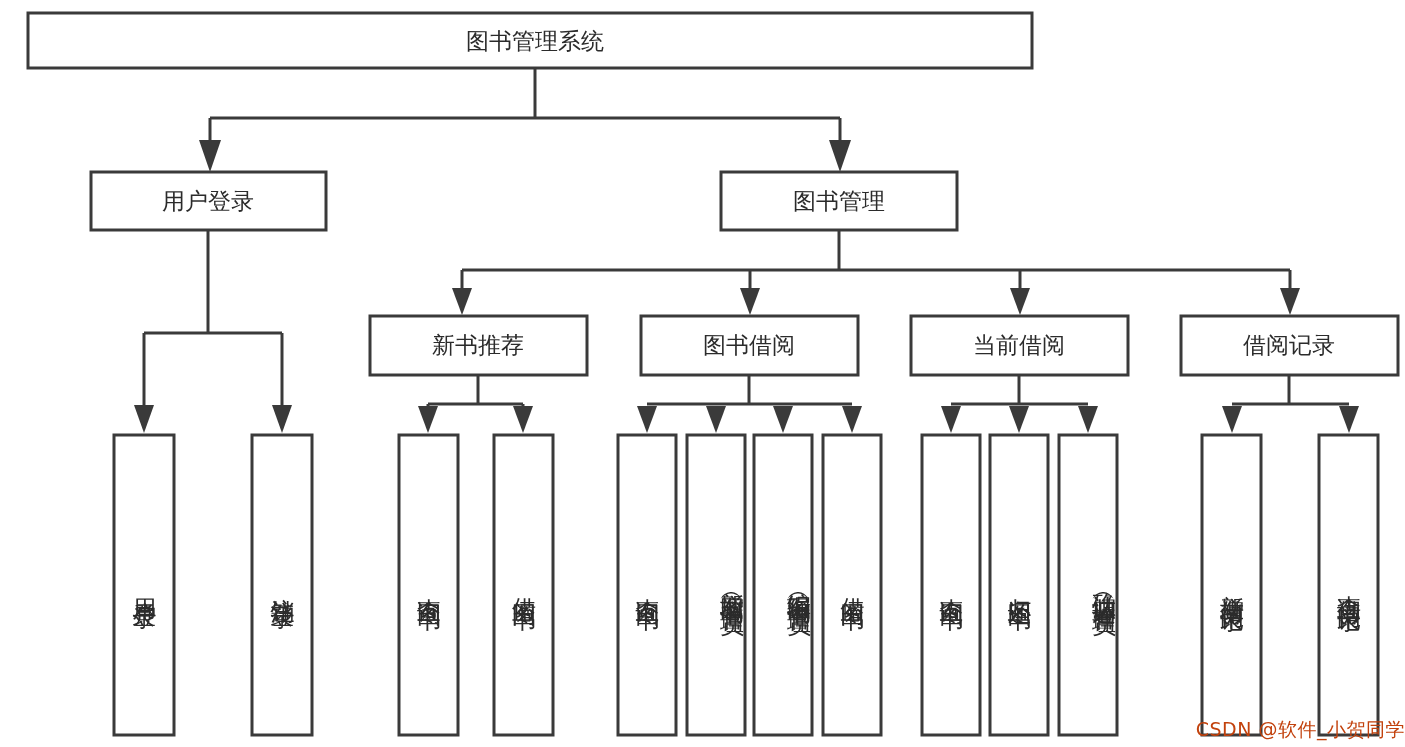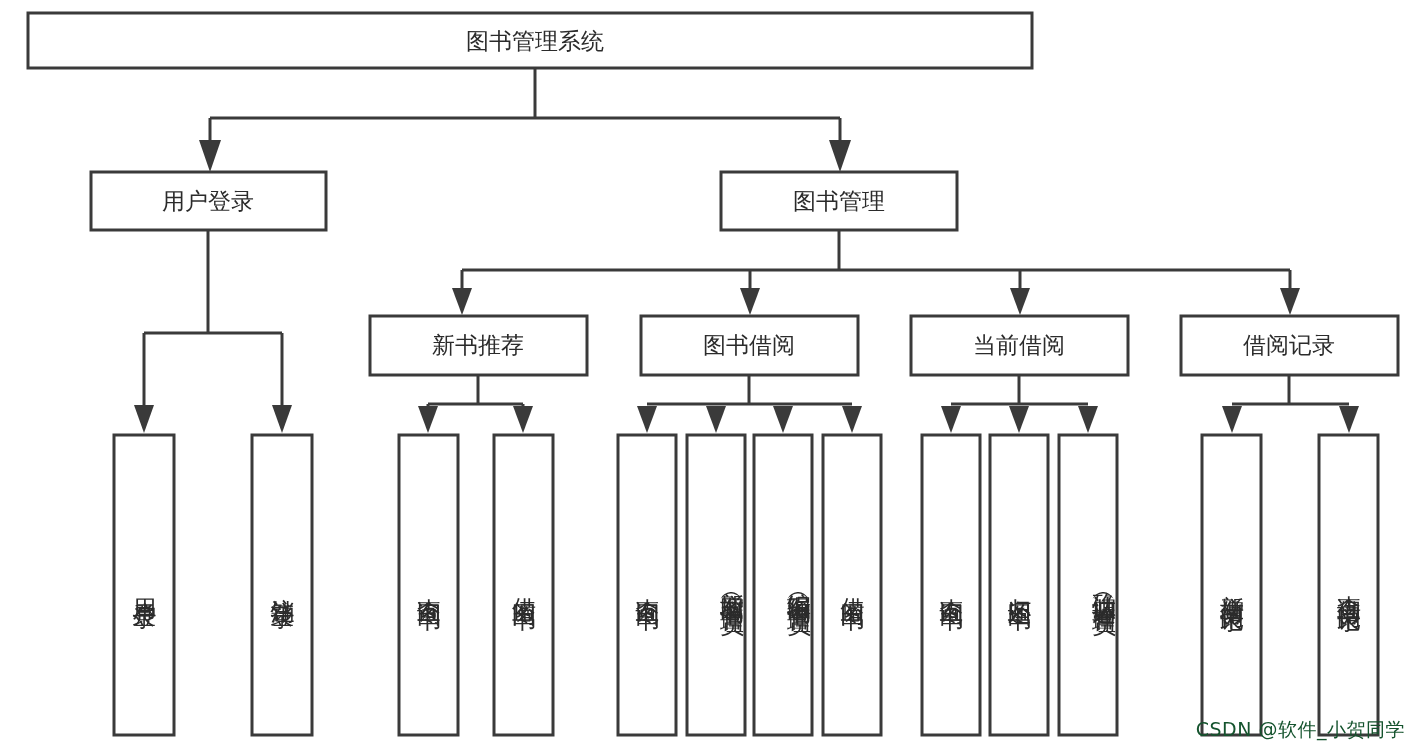--- a/index.html
+++ b/index.html
@@ -61,21 +61,21 @@
     white-space: nowrap;
     text-align: center;
     pointer-events: none;
   }
   .watermark {
     position: absolute;
     right: 10px;
     bottom: 4px;
     font-family: "DejaVu Sans", "Liberation Sans", sans-serif;
     font-size: 19px;
-    color: #14532d;
+    color: #c2410c;
     letter-spacing: 0.5px;
     white-space: nowrap;
   }
 </style>
 </head>
 <body>
 
 <div id="diagram-root">
 
   <svg class="diagram-svg" viewBox="0 0 1405 747">

